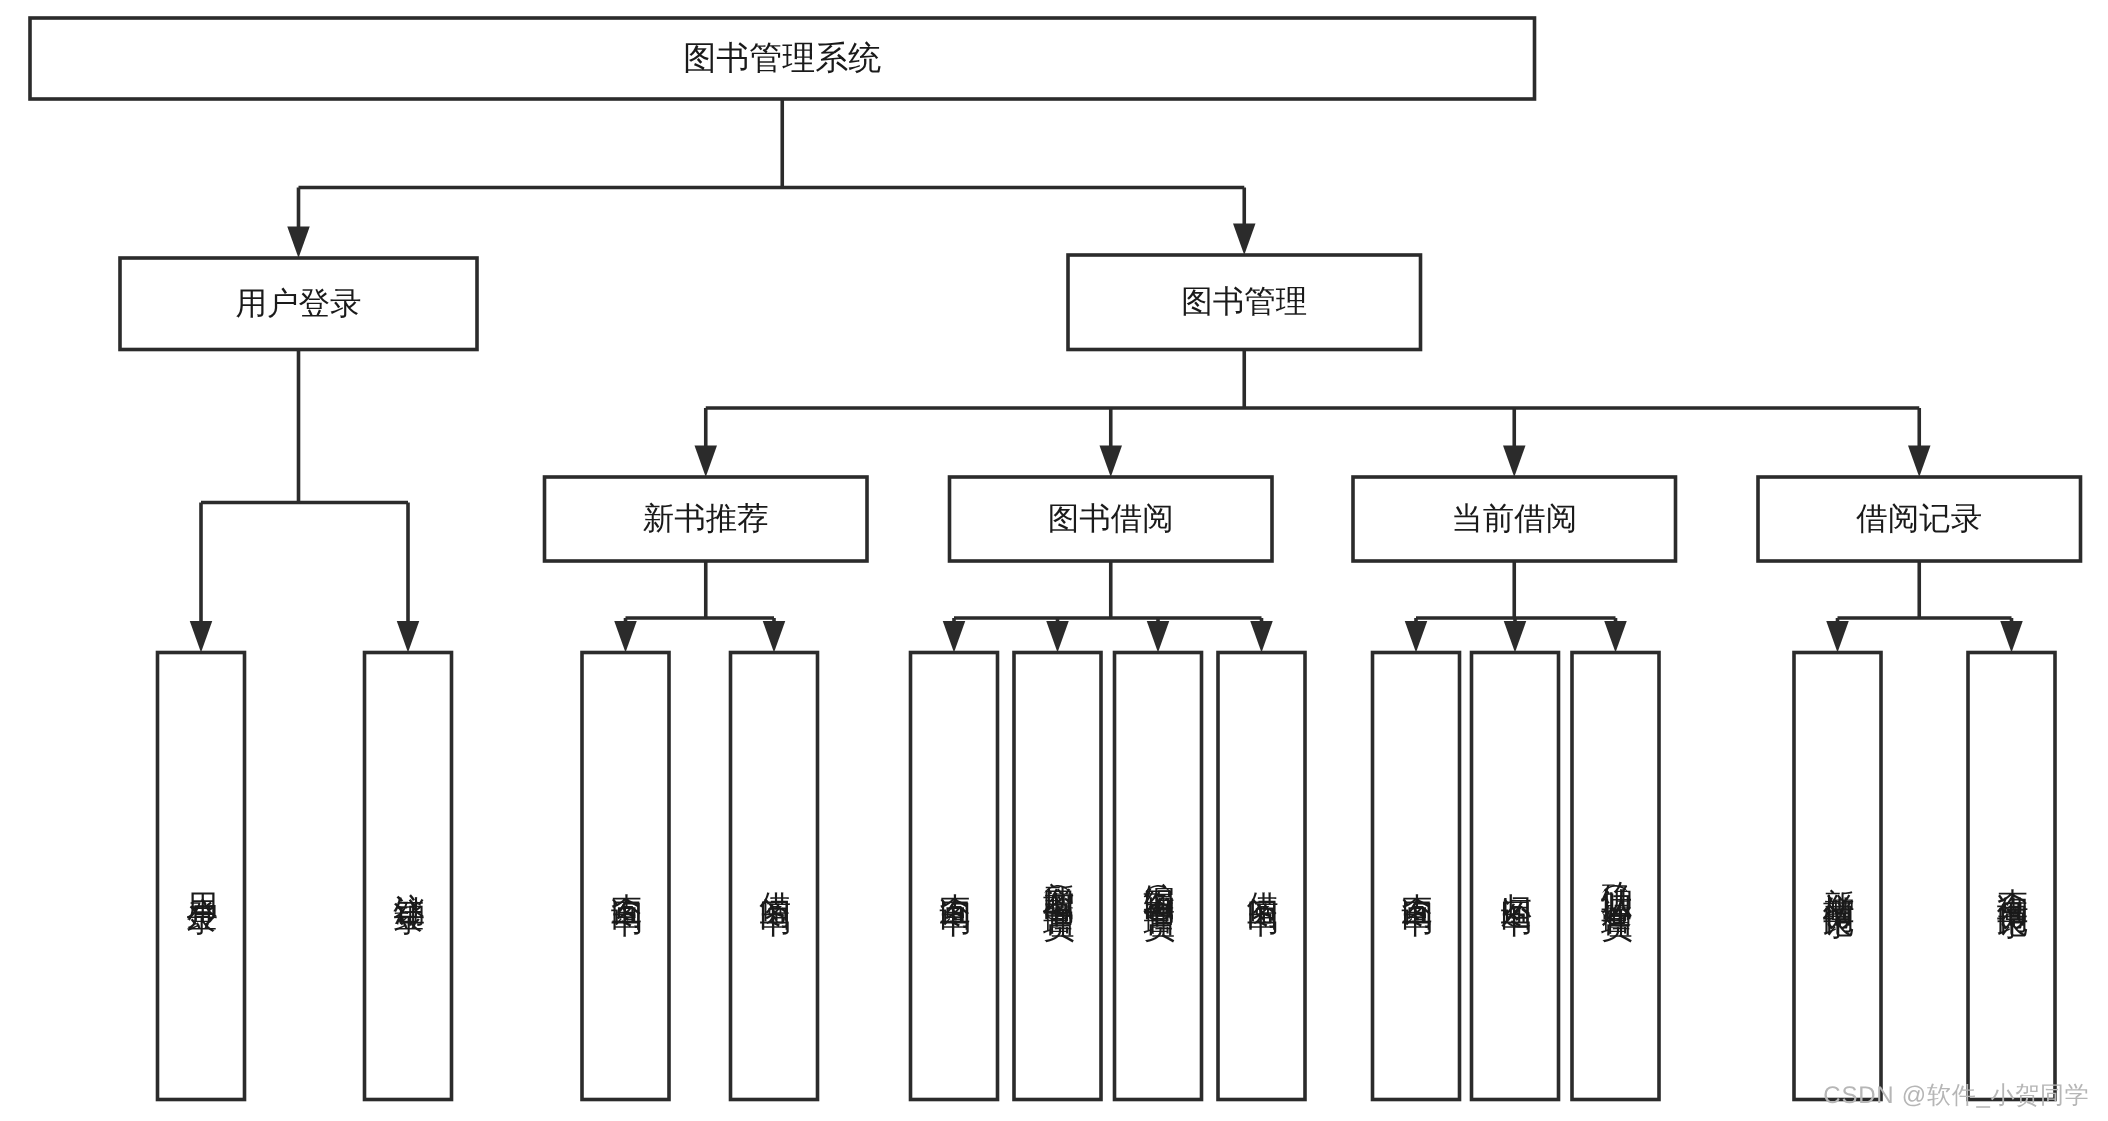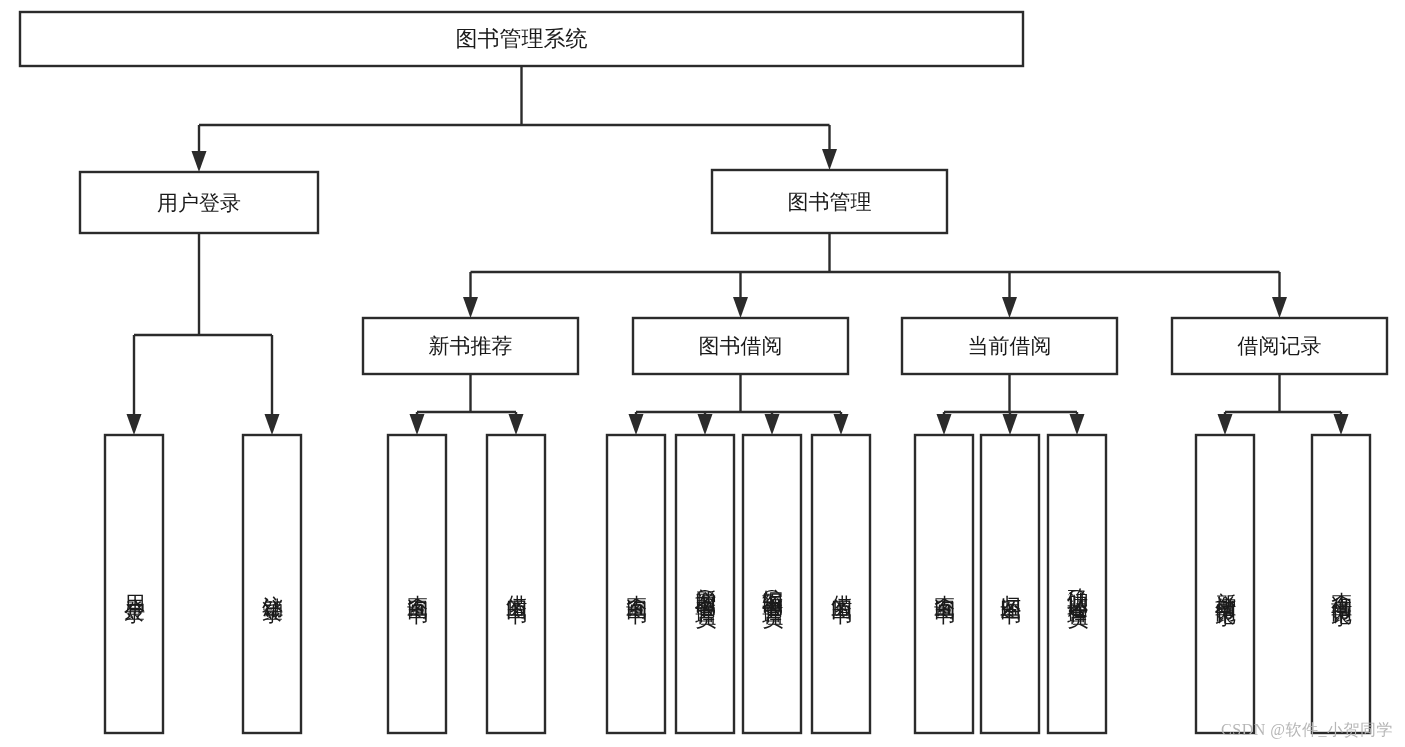--- a/index.html
+++ b/index.html
@@ -67,21 +67,21 @@
     stroke-linecap: butt;
   }
   .arrow-head {
     fill: #2b2b2b;
     stroke: none;
   }
   .watermark {
     position: absolute;
     right: 12px;
     bottom: 6px;
-    font-family: Liberation Serif, serif;
+    font-family: Liberation Sans, sans-serif;
     font-size: 16px;
     color: #b6b6b6;
     letter-spacing: 0.5px;
     white-space: nowrap;
   }
 </style>
 </head>
 <body>
 
 <div id="diagram-root">

